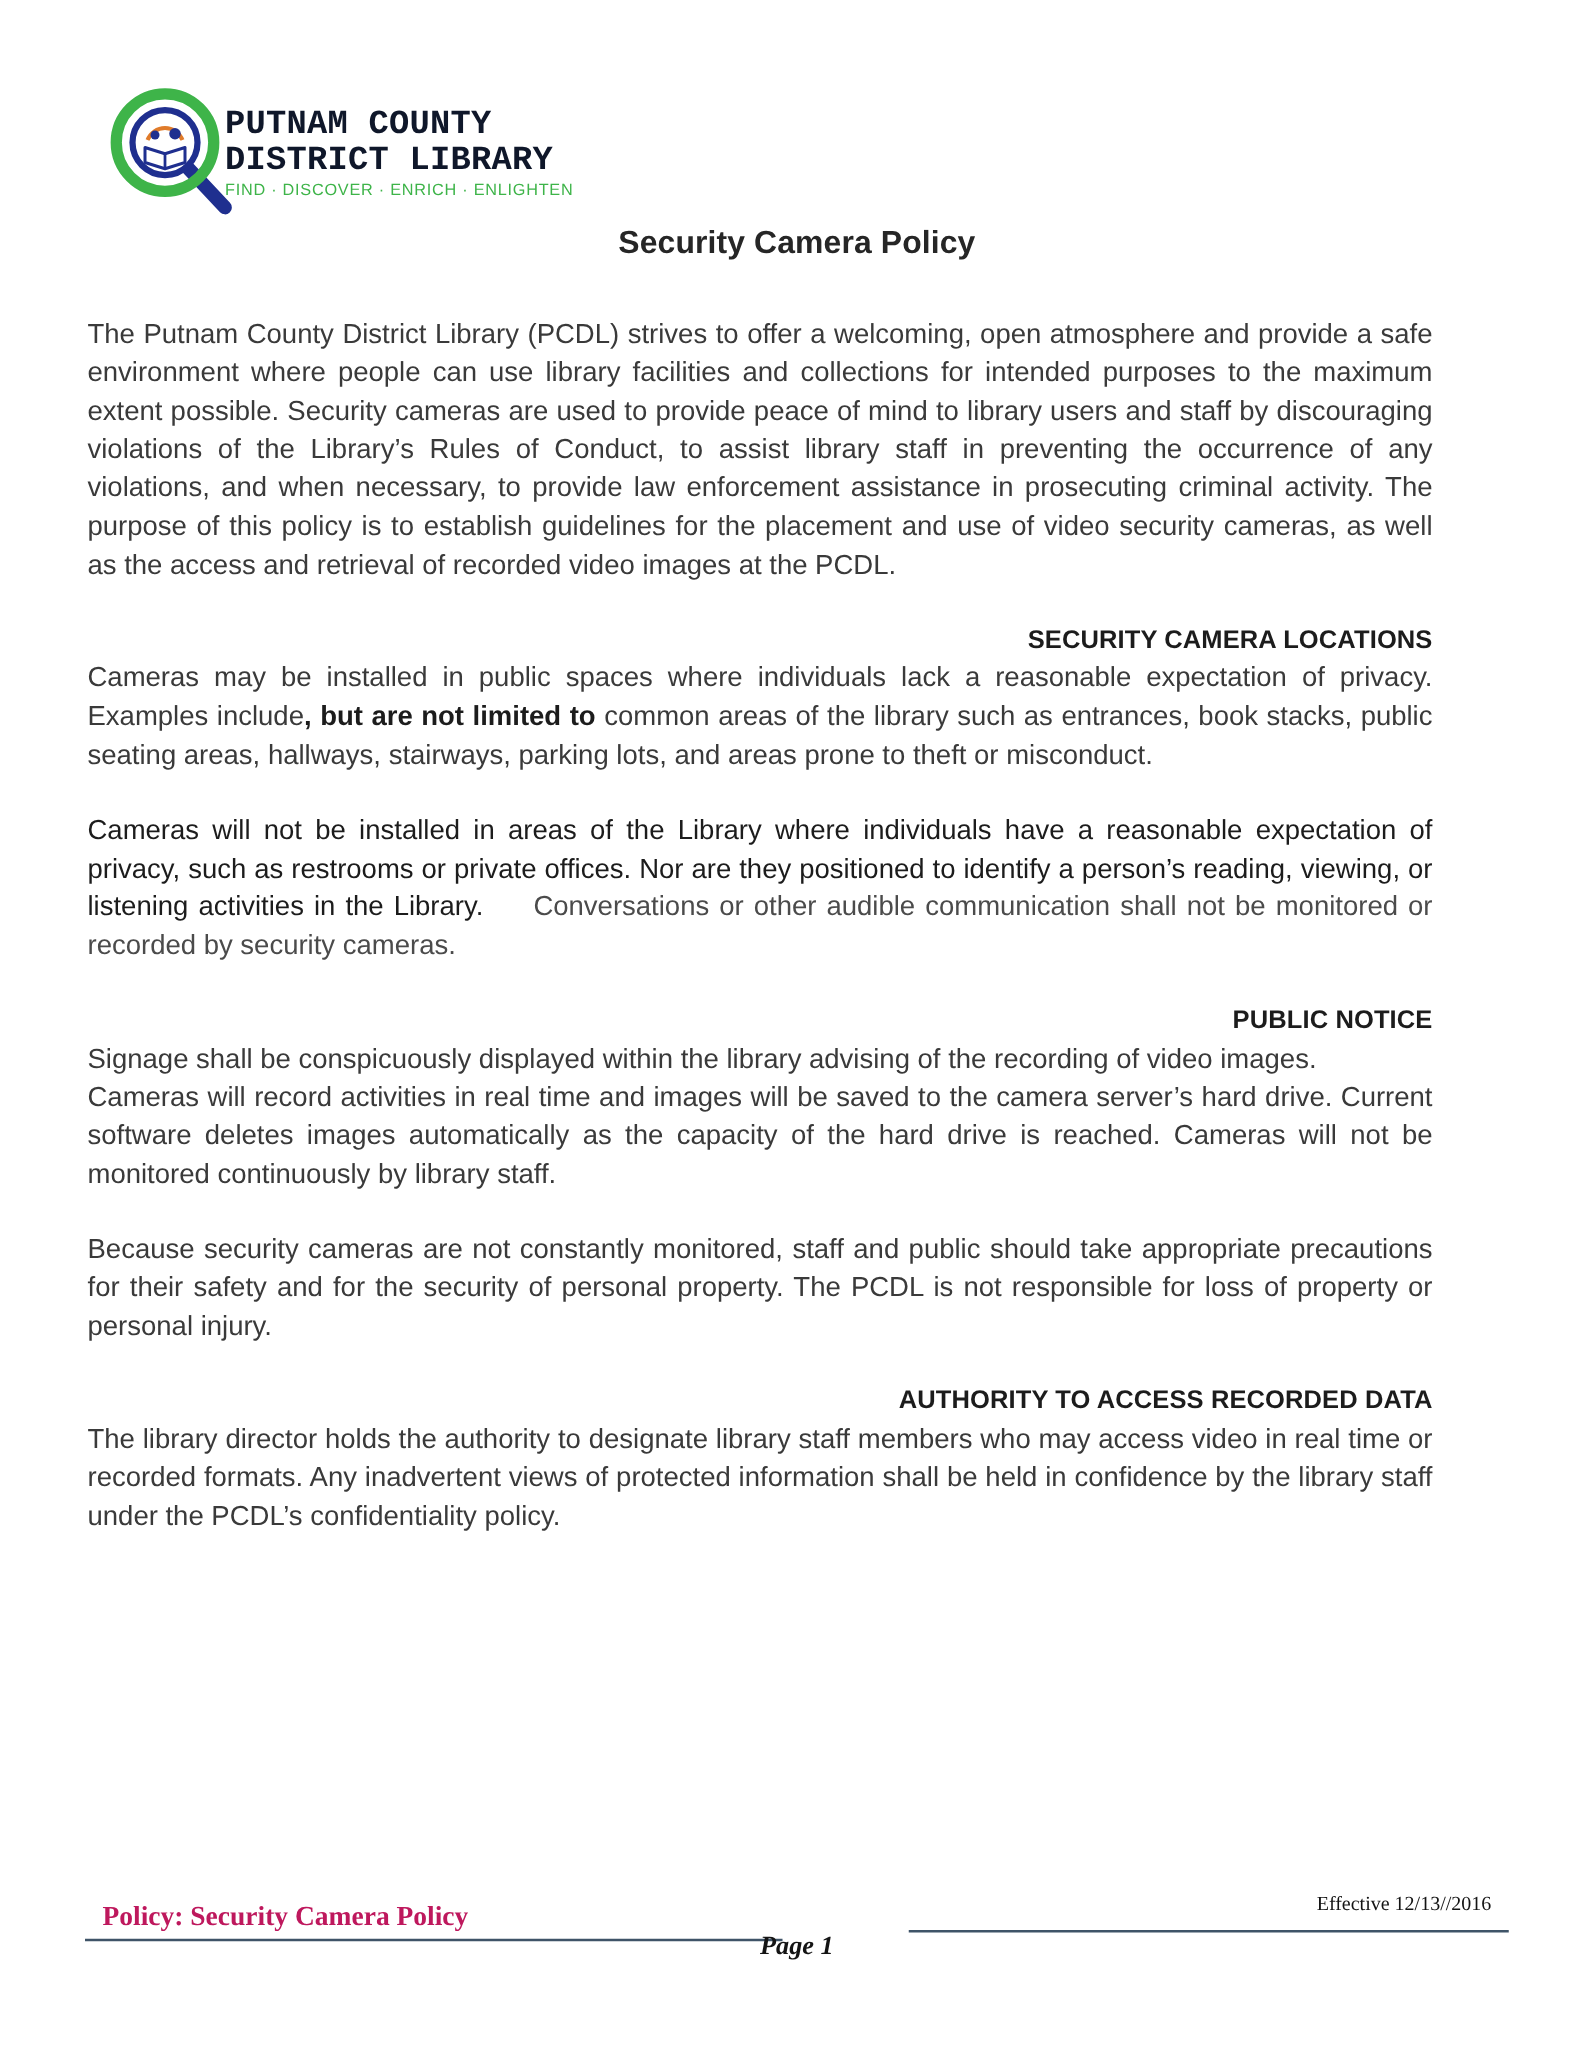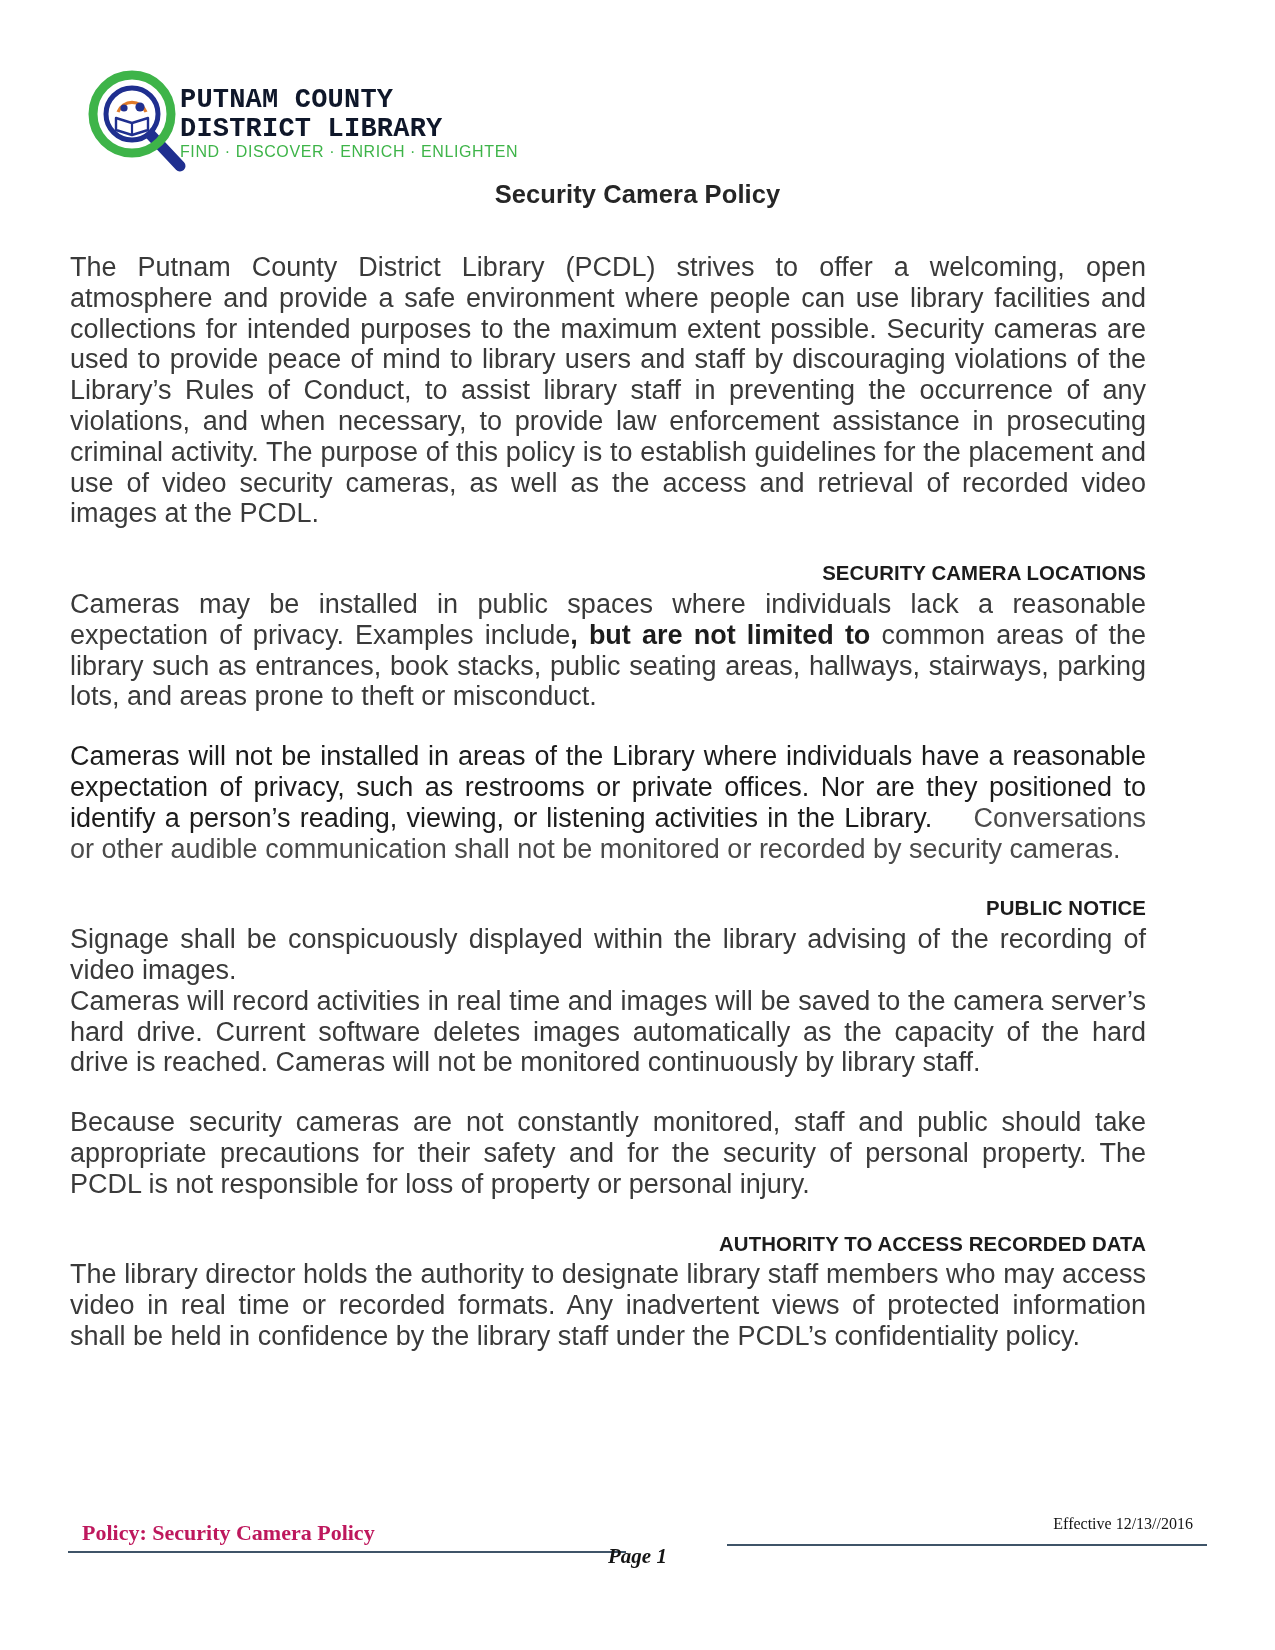--- a/index.html
+++ b/index.html
@@ -44,21 +44,21 @@
     font-family: Liberation Mono, monospace;
     font-weight: bold;
     font-size: 27px;
     line-height: 29px;
     letter-spacing: 0.2px;
     color: #0f172a;
     white-space: nowrap;
   }
   .logo-tag {
     font-family: "Liberation Sans", sans-serif;
-    font-size: 16px;
+    font-size: 13px;
     line-height: 14px;
     letter-spacing: 0.6px;
     color: #3eb449;
     white-space: nowrap;
     margin-top: 1px;
   }
 
   
   .doc-title {
     position: absolute;
@@ -76,21 +76,21 @@
   
   .content {
     position: absolute;
     left: 70px;
     top: 252px;
     width: 1076px;
   }
   p.body {
     margin: 0;
     font-family: "Liberation Sans", sans-serif;
-    font-size: 27px;
+    font-size: 22px;
     line-height: 30.8px;
     color: #3a3a3a;
     text-align: justify;
     text-justify: inter-word;
     -webkit-hyphens: none;
     hyphens: none;
   }
   p.gap { margin-top: 29px; }
   p.tight { margin-top: 0; }
   h2.section {

